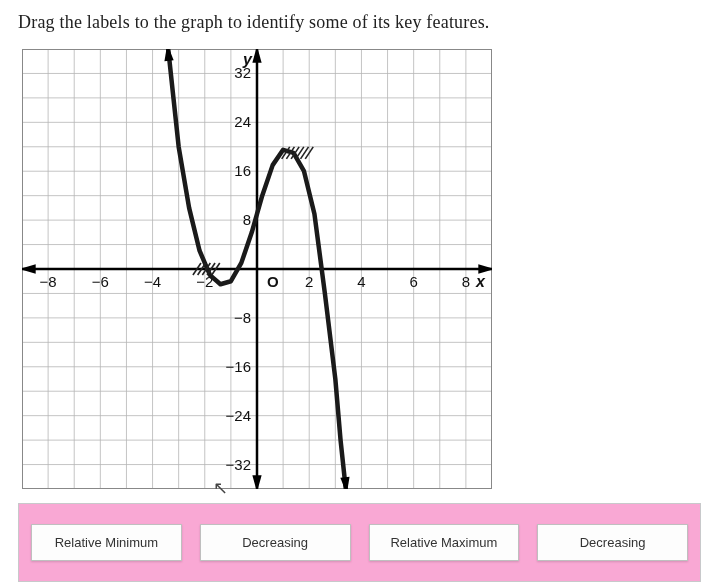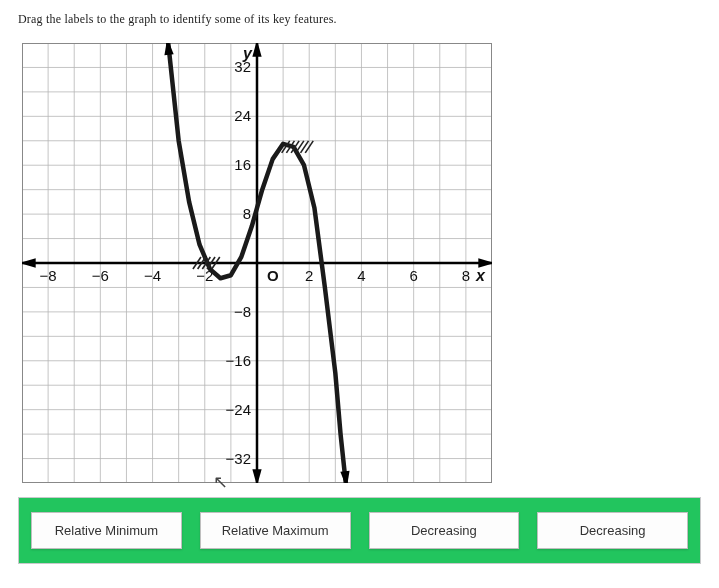--- a/index.html
+++ b/index.html
@@ -5,33 +5,33 @@
   * { box-sizing: border-box; }
   body {
     margin: 0;
     padding: 12px 18px;
     font-family: "Georgia", "Times New Roman", serif;
     background: #fff;
     color: #222;
     width: 719px;
   }
   .instruction {
-    font-size: 12px;
+    font-size: 18px;
     margin-bottom: 14px;
     letter-spacing: 0.2px;
   }
   .graph-wrap {
     padding: 2px 0 8px 4px;
   }
   .graph-svg { display:block; }
   .label-tray {
     margin-top: 6px;
-    background: #22c55e;
+    background: #f9a8d4;
     border: 1px solid #c8c9cb;
-    padding: 14px 12px;
+    padding: 20px 12px;
     display: flex;
     gap: 18px;
     align-items: center;
     font-family: Arial, Helvetica, sans-serif;
   }
   .label-chip {
     background: #fdfdfd;
     border: 1px solid #bfbfbf;
     box-shadow: 0 1px 2px rgba(0,0,0,0.15);
     padding: 10px 0;
@@ -137,16 +137,16 @@
       <line x1="273.82222222222225" y1="109.88888888888891" x2="281.82222222222225" y2="97.88888888888891" stroke="#222" stroke-width="1.6"></line>
       <line x1="278.52222222222224" y1="109.88888888888891" x2="286.52222222222224" y2="97.88888888888891" stroke="#222" stroke-width="1.6"></line>
       <line x1="283.22222222222223" y1="109.88888888888891" x2="291.22222222222223" y2="97.88888888888891" stroke="#222" stroke-width="1.6"></line>
     </svg>
 </div>
 
 <div class="cursor-arrow">↖</div>
 
 <div class="label-tray">
   <div class="label-chip">Relative Minimum</div>
+  <div class="label-chip">Decreasing</div>
   <div class="label-chip">Relative Maximum</div>
-  <div class="label-chip">Decreasing</div>
   <div class="label-chip">Decreasing</div>
 </div>
 
 </body></html>

